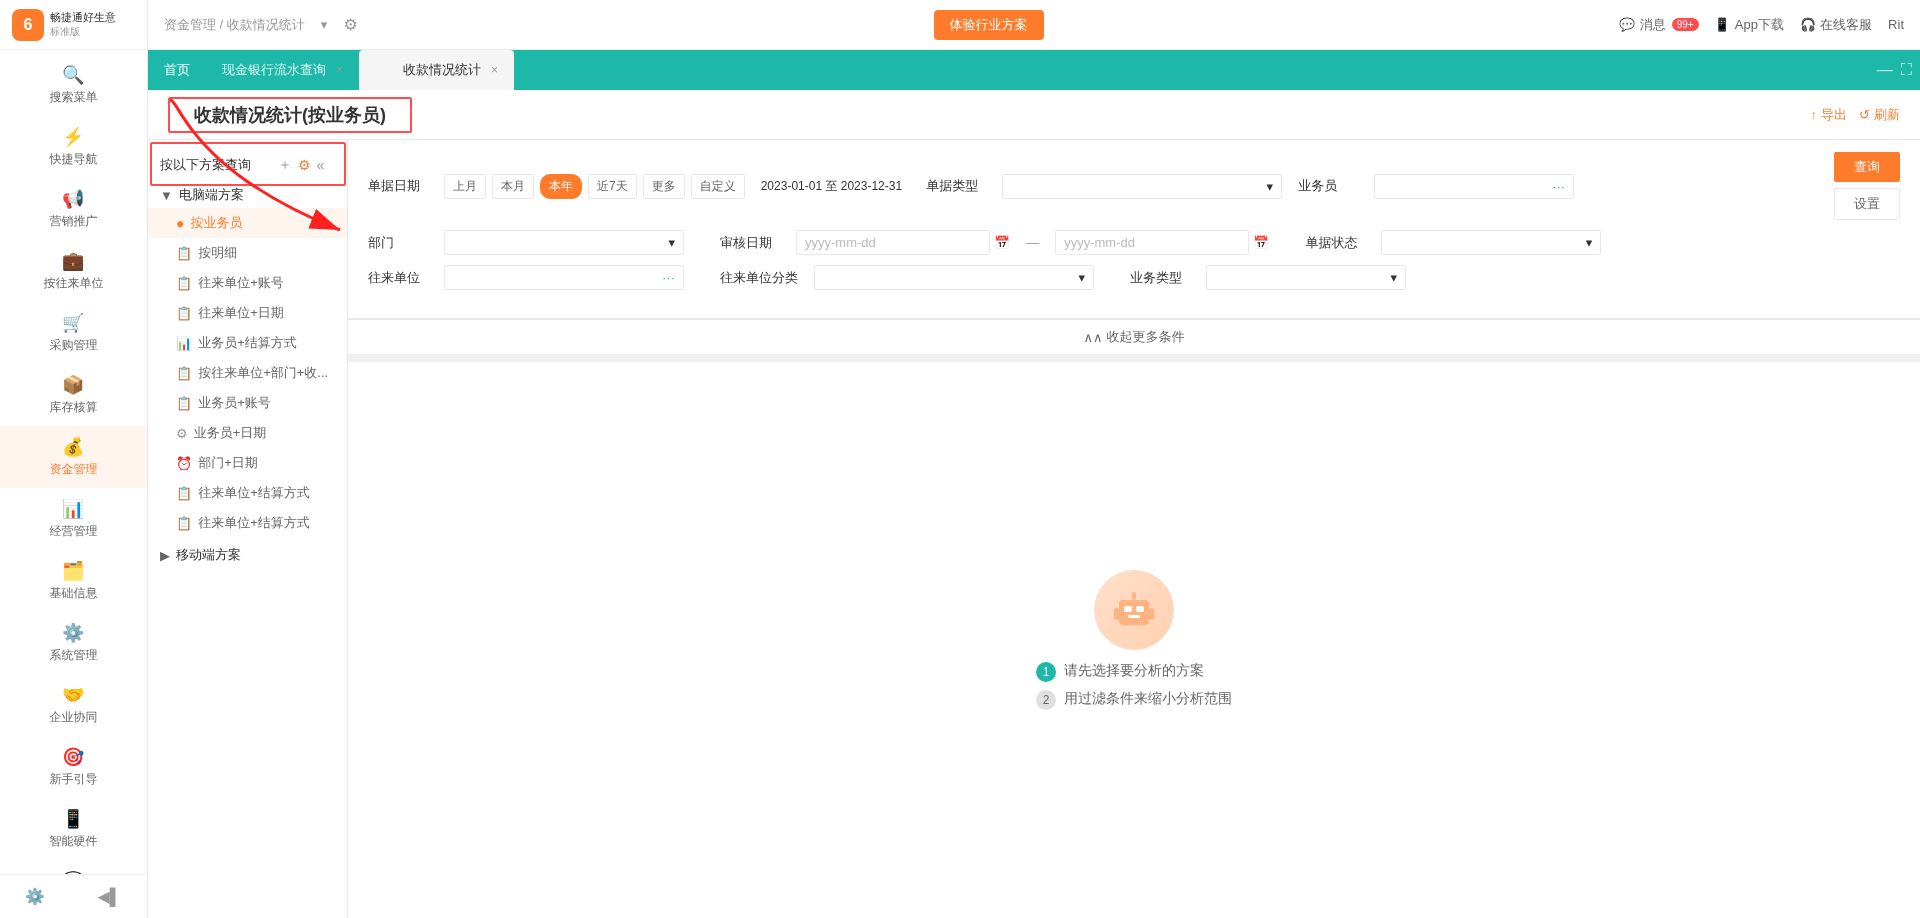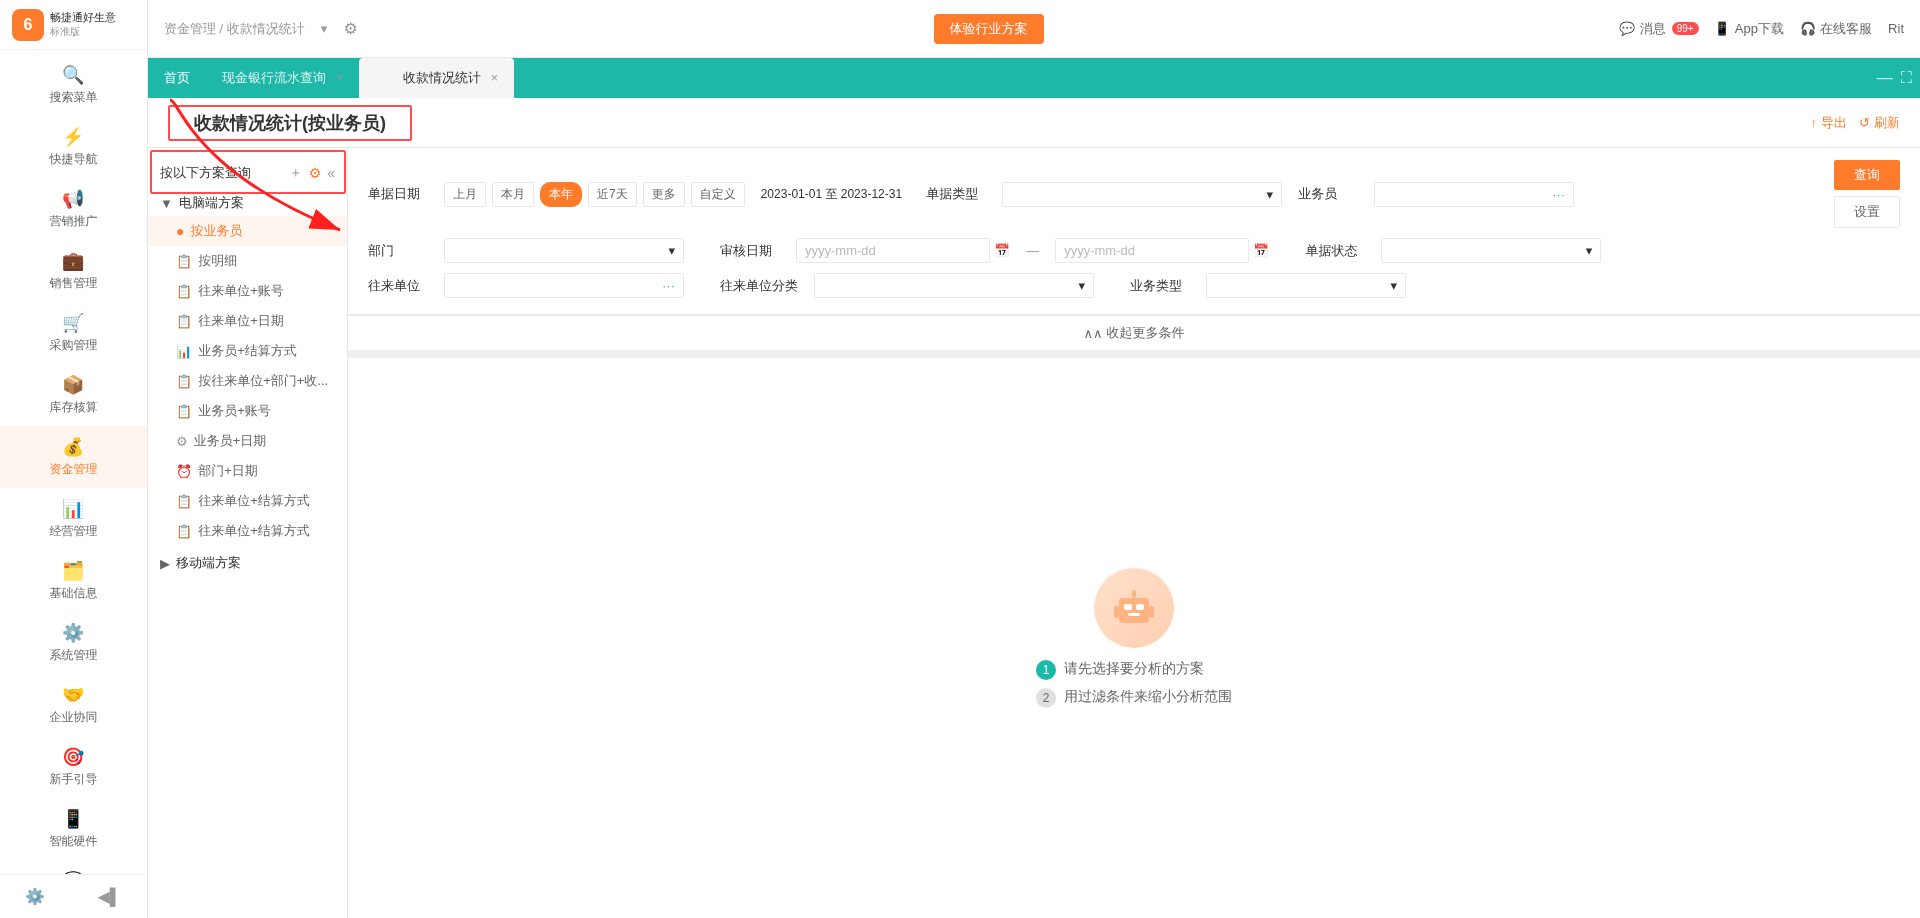--- a/index.html
+++ b/index.html
@@ -58,21 +58,21 @@
       justify-content: space-around;
       align-items: center;
     }
     .sidebar-bottom-icon { color: #999; font-size: 16px; cursor: pointer; }
 
     
     .main { flex: 1; display: flex; flex-direction: column; height: 918px; overflow: hidden; }
 
     
     .topbar {
-      height: 58px;
+      height: 50px;
       background: #fff;
       border-bottom: 1px solid #e8e8e8;
       display: flex;
       align-items: center;
       padding: 0 16px;
       justify-content: space-between;
     }
     .topbar-left { display: flex; align-items: center; gap: 16px; }
     .topbar-actions { display: flex; align-items: center; gap: 16px; }
     .topbar-action { display: flex; align-items: center; gap: 4px; color: #666; font-size: 13px; cursor: pointer; }
@@ -146,24 +146,25 @@
       width: 200px;
       background: #fff;
       border-right: 1px solid #e8e8e8;
       flex-shrink: 0;
       overflow-y: auto;
       padding: 8px 0;
     }
     .left-panel-header {
       display: flex;
       align-items: center;
-      justify-content: space-between;
+      justify-content: flex-start;
       padding: 8px 12px;
       font-size: 13px;
       color: #333;
+      gap: 27px;
     }
     .left-panel-actions { display: flex; gap: 6px; align-items: center; }
     .panel-action-icon { color: #999; font-size: 14px; cursor: pointer; }
     .panel-section { margin-bottom: 4px; }
     .panel-section-header {
       display: flex;
       align-items: center;
       padding: 4px 12px;
       font-size: 13px;
       color: #333;
@@ -190,21 +191,21 @@
       background: #fff;
       padding: 12px 20px;
       border-bottom: 1px solid #e8e8e8;
     }
     .filter-row {
       display: flex;
       align-items: center;
       gap: 16px;
       margin-bottom: 10px;
     }
-    .filter-row:last-child { margin-bottom: 4px; }
+    .filter-row:last-child { margin-bottom: 16px; }
     .filter-label { color: #333; font-size: 13px; white-space: nowrap; min-width: 60px; }
     .filter-date-group { display: flex; align-items: center; gap: 6px; }
     .date-quick-btn {
       padding: 3px 8px;
       border: 1px solid #e8e8e8;
       border-radius: 2px;
       cursor: pointer;
       font-size: 12px;
       color: #666;
       background: #fff;
@@ -309,21 +310,21 @@
     <div class="sidebar-item">
       <span class="icon">⚡</span>
       <span>快捷导航</span>
     </div>
     <div class="sidebar-item">
       <span class="icon">📢</span>
       <span>营销推广</span>
     </div>
     <div class="sidebar-item">
       <span class="icon">💼</span>
-      <span>销售管理</span>
+      <span>按往来单位</span>
     </div>
     <div class="sidebar-item">
       <span class="icon">🛒</span>
       <span>采购管理</span>
     </div>
     <div class="sidebar-item">
       <span class="icon">📦</span>
       <span>库存核算</span>
     </div>
     <div class="sidebar-item active">

